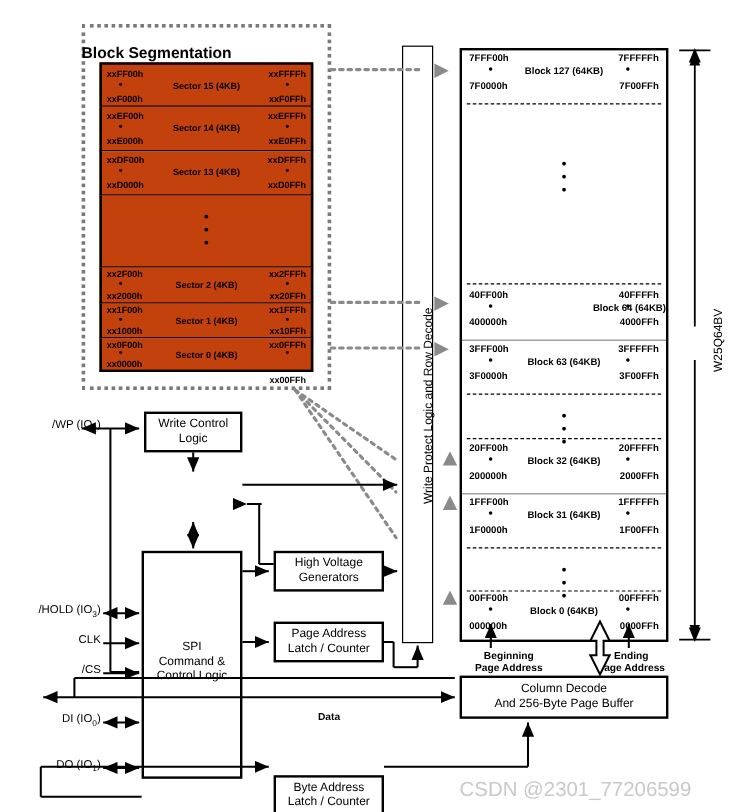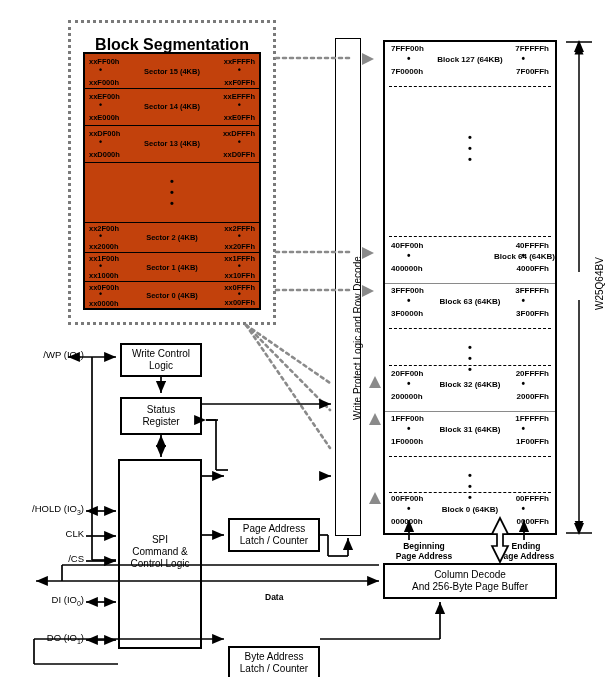--- a/index.html
+++ b/index.html
@@ -7,21 +7,21 @@
   #stage{position:relative;width:608px;height:677px;overflow:hidden;}
 
   .box{position:absolute;border:2px solid #000;background:#fff;box-sizing:border-box;
        display:flex;align-items:center;justify-content:center;text-align:center;
        font-size:10px;line-height:12px;font-weight:400;}
   .thinbox{position:absolute;border:1px solid #000;background:#fff;box-sizing:border-box;}
 
   
   .dotframe{position:absolute;border:3px dotted #7a7a7a;background:#fff;box-sizing:border-box;}
 
-  .seg-title{position:absolute;font-size:16px;font-weight:bold;text-align:center;width:100%;}
+  .seg-title{position:absolute;font-size:13px;font-weight:bold;text-align:left;width:100%;}
 
   .sector{position:absolute;border:1.5px solid #000;box-sizing:border-box;background:#c2410c;}
   .sector .lft{position:absolute;left:4px;font-size:7.5px;font-weight:bold;}
   .sector .rgt{position:absolute;right:4px;font-size:7.5px;font-weight:bold;}
   .sector .mid{position:absolute;left:0;right:0;text-align:center;font-size:7.5px;font-weight:bold;}
   .sector .dotl{position:absolute;left:14px;font-size:9px;font-weight:bold;}
   .sector .dotr{position:absolute;right:18px;font-size:9px;font-weight:bold;}
 
   .blk{position:absolute;left:0;right:0;box-sizing:border-box;}
   .blk .lft{position:absolute;left:6px;font-size:8px;font-weight:bold;}
@@ -118,21 +118,21 @@
     <span class="rgt" style="top:18px;">xx10FFh</span>
   </div>
 
   <div class="sector" style="left:83px;top:282px;width:178px;height:28px;border-width:0 2px 2px 2px;">
     <span class="lft" style="top:1px;">xx0F00h</span>
     <span class="rgt" style="top:1px;">xx0FFFh</span>
     <span class="mid" style="top:9px;">Sector 0 (4KB)</span>
     <span class="dotl" style="top:7px;">•</span>
     <span class="dotr" style="top:7px;">•</span>
     <span class="lft" style="top:17px;">xx0000h</span>
-    <span class="rgt" style="top:16px;">xx00FFh</span>
+    <span class="rgt" style="top:30px;">xx00FFh</span>
   </div>
 
   <div class="thinbox" style="left:335px;top:38px;width:26px;height:498px;"></div>
   <div class="vtext" style="left:352px;top:420px;">Write Protect Logic and Row Decode</div>
 
   <div style="position:absolute;left:383px;top:40px;width:174px;height:495px;border:2px solid #000;box-sizing:border-box;background:#fff;">
 
     <div class="blk" style="top:2px;height:40px;">
       <span class="lft" style="top:0px;">7FFF00h</span>
       <span class="rgt" style="top:0px;">7FFFFFh</span>
@@ -228,35 +228,35 @@
     <span>Page Address</span>
   </div>
 
   <div class="box" style="left:120px;top:343px;width:82px;height:34px;">
     <div>
       <span>Write Control</span><br>
       <span>Logic</span>
     </div>
   </div>
 
-  <div class="box" style="left:120px;top:397px;width:82px;height:38px;">
-    <div>
-      <span>Status</span><br>
-      <span>Register</span>
-    </div>
-  </div>
 
   <div class="box" style="left:118px;top:459px;width:84px;height:190px;">
     <div style="position:absolute;left:0;right:0;top:73px;">
       <span>SPI</span><br>
       <span>Command &amp;</span><br>
       <span>Control Logic</span>
     </div>
   </div>
 
+  <div class="box" style="left:228px;top:459px;width:92px;height:34px;">
+    <div>
+      <span>High Voltage</span><br>
+      <span>Generators</span>
+    </div>
+  </div>
 
   <div class="box" style="left:228px;top:518px;width:92px;height:34px;">
     <div>
       <span>Page Address</span><br>
       <span>Latch / Counter</span>
     </div>
   </div>
 
   <div class="box" style="left:228px;top:622px;width:92px;height:34px;margin-top:24px;">
     <div>
@@ -382,14 +382,15 @@
       <path d="M566,533 L592,533"></path>
       <path d="M579,44 L579,272" marker-start="url(#ahs)"></path>
       <path d="M579,300 L579,531" marker-end="url(#ah)"></path>
     </g>
     <g fill="#000">
       <path d="M574,52 L579,40 L584,52 z"></path>
       <path d="M574,523 L579,535 L584,523 z"></path>
     </g>
   </svg>
 
+  <div class="watermark" style="left:383px;top:648px;">CSDN @2301_77206599</div>
 
 </div>
 
 </body></html>

